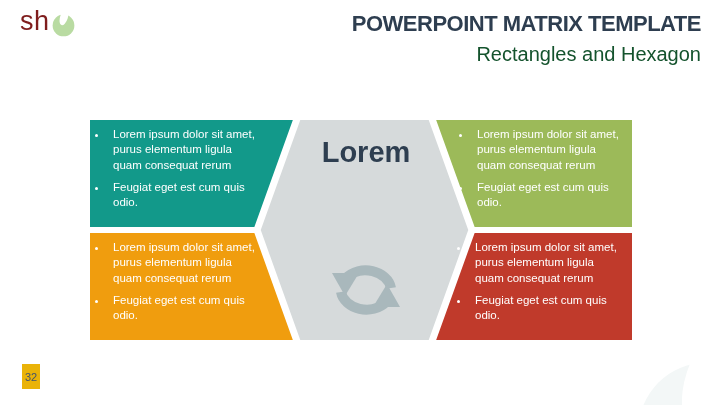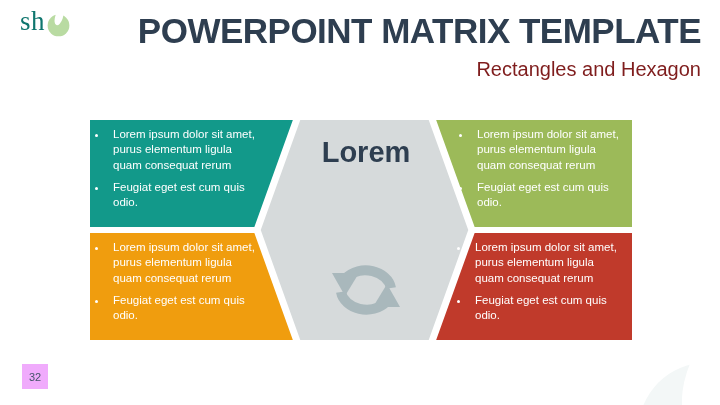--- a/index.html
+++ b/index.html
@@ -2,43 +2,43 @@
 <html><head>
 <meta charset="utf-8">
 <style>
   html,body{margin:0;padding:0;background:#fff;}
   .page{
     position:relative;width:720px;height:405px;background:#ffffff;
     overflow:hidden;font-family:"Liberation Sans",sans-serif;
   }
   
   .logo{position:absolute;left:20px;top:8px;display:flex;align-items:center;
-    font-size:27px;color:#0f766e;letter-spacing:.5px;line-height:1;font-family:Liberation Serif, serif;}
+    font-size:27px;color:#7f1d1d;letter-spacing:.5px;line-height:1;}
   .logo .bird{margin:0 1px;transform:translateY(3px);}
   
   .header{position:absolute;right:19px;top:12px;text-align:right;}
-  .title{font-size:35px;font-weight:bold;color:#2e3e50;letter-spacing:-.5px;line-height:1.1;}
-  .subtitle{margin-top:7px;font-size:20px;color:#7f1d1d;line-height:1.1;}
+  .title{font-size:22px;font-weight:bold;color:#2e3e50;letter-spacing:-.5px;line-height:1.1;}
+  .subtitle{margin-top:7px;font-size:20px;color:#14532d;line-height:1.1;}
   
   .matrix{position:absolute;left:90px;top:120px;width:542px;height:256px;text-decoration:underline;}
   .matrix svg.shapes{position:absolute;left:0;top:0;}
   .q-text{position:absolute;color:#ffffff;font-size:11.5px;line-height:1.33;}
   .q-text ul{margin:0;padding-left:14px;}
   .q-text li{padding-left:5px;margin-bottom:7px;}
   .q-tl{left:4px;top:7px;width:162px;}
   .q-tr{left:368px;top:7px;width:162px;}
   .q-bl{left:4px;top:120px;width:162px;}
   .q-br{left:366px;top:120px;width:164px;}
   .hex-content{position:absolute;left:170px;top:0;width:212px;height:220px;
     display:flex;flex-direction:column;align-items:center;justify-content:space-between;
     padding:18px 0;box-sizing:border-box;}
   .hex-label{font-size:29px;font-weight:bold;color:#2e3e50;line-height:1;}
   
-  .page-number{position:absolute;left:22px;top:364px;width:26px;height:25px;
-    background:#f0abfc;display:flex;align-items:center;justify-content:center;
+  .page-number{position:absolute;left:22px;top:364px;width:18px;height:25px;
+    background:#eab308;display:flex;align-items:center;justify-content:center;
     font-size:11px;color:#44546a;}
   .watermark{position:absolute;left:628px;top:346px;}
 </style>
 </head>
 <body>
 
 <div class="page">
 
   <div class="logo">
     <span>sh</span>

